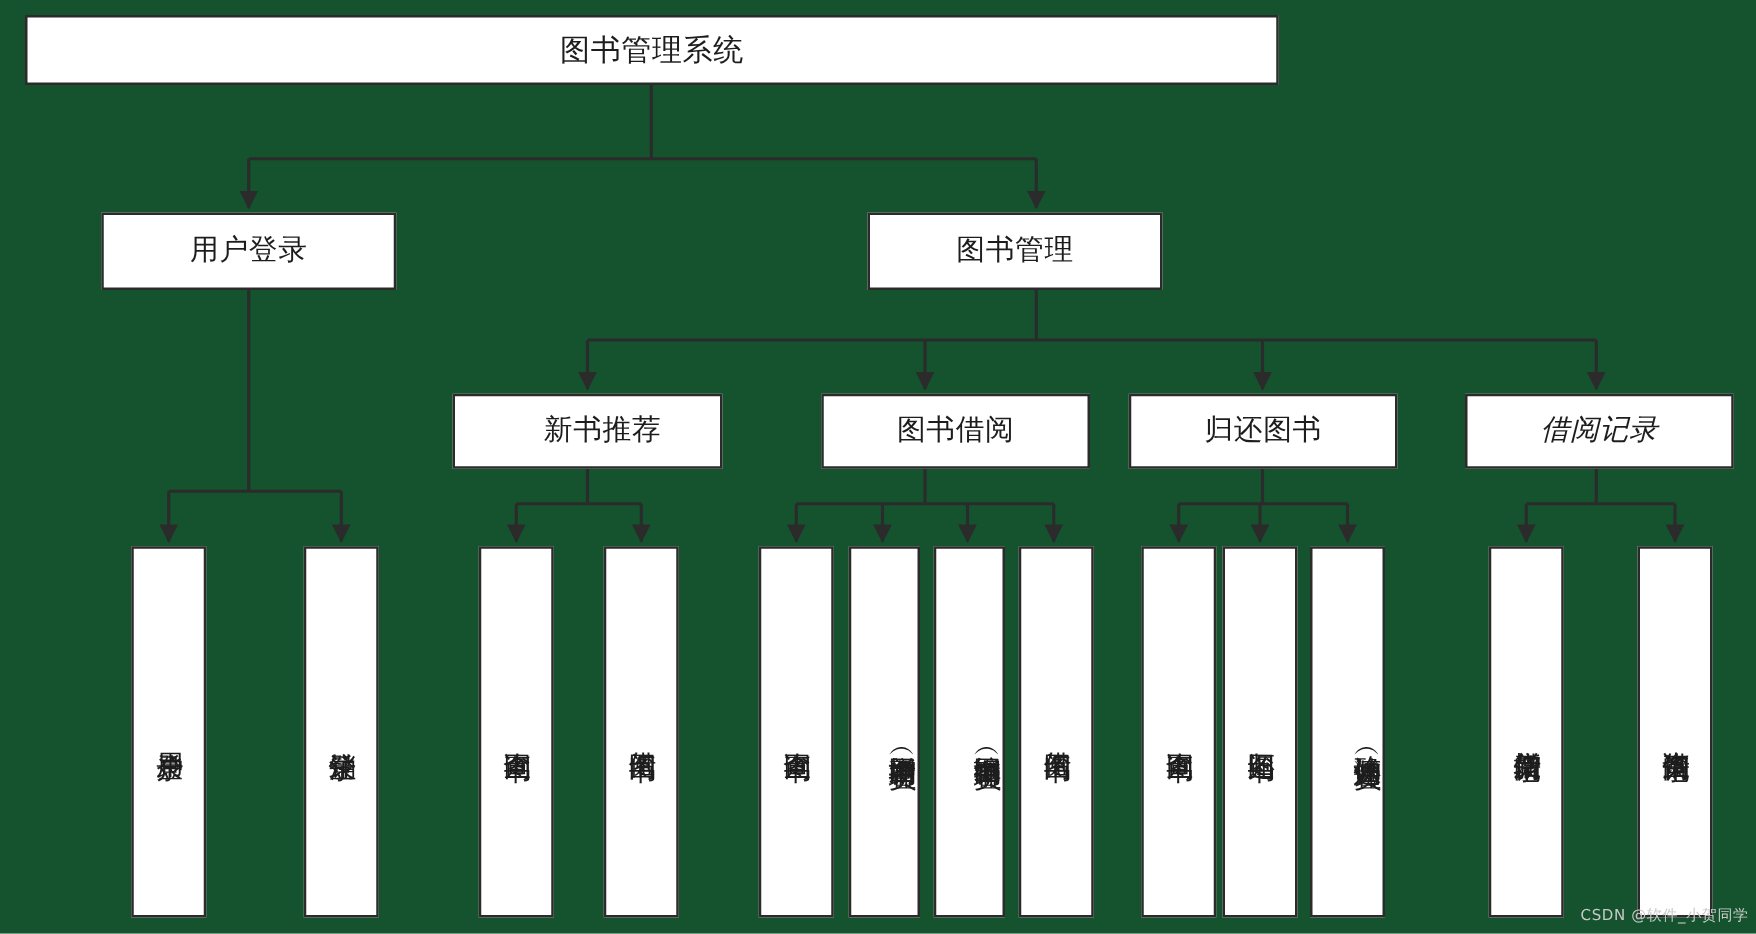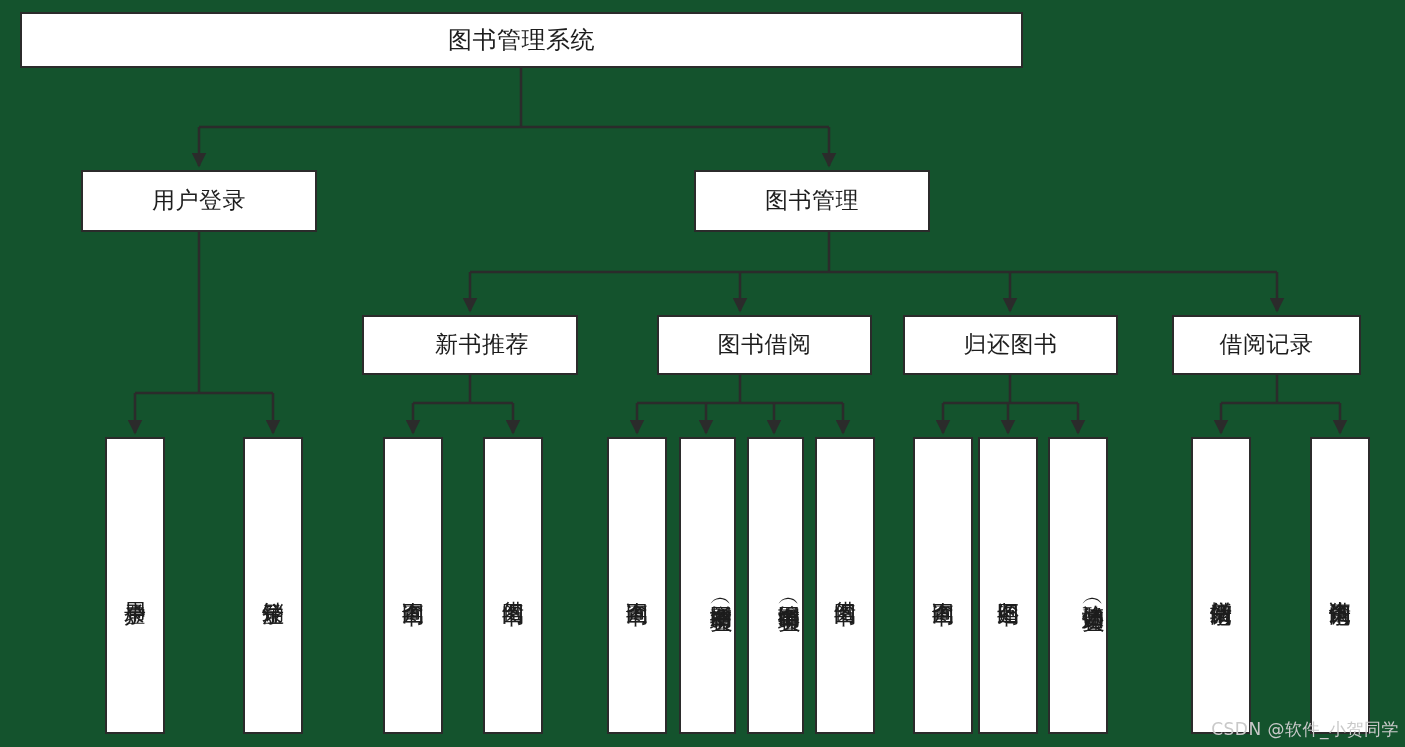--- a/index.html
+++ b/index.html
@@ -57,21 +57,21 @@
     text-align: start;
   }
   .node-v.centered {
     align-items: center;
     padding-top: 0;
   }
   .watermark {
     position: absolute;
     right: 6px;
     bottom: 6px;
-    font-size: 17px;
+    font-size: 12px;
     color: #c9c9c9;
     letter-spacing: 0.5px;
     z-index: 5;
     white-space: nowrap;
     font-family: "DejaVu Sans", "Liberation Sans", sans-serif;
   }
 </style>
 </head>
 <body>
 
@@ -132,21 +132,21 @@
   <div class="node node-h" style="left:81px; top:170px; width:236px; height:62px;">用户登录</div>
 
   <div class="node node-h" style="left:694px; top:170px; width:236px; height:62px;">图书管理</div>
 
   <div class="node node-h" style="left:362px; top:315px; width:216px; height:60px;padding-left:24px;">新书推荐</div>
 
   <div class="node node-h" style="left:633px; top:315px; width:215px; height:60px;margin-left:24px;">图书借阅</div>
 
   <div class="node node-h" style="left:903px; top:315px; width:215px; height:60px;">归还图书</div>
 
-  <div class="node node-h" style="left:1172px; top:315px; width:189px; height:60px;">借阅记录</div>
+  <div class="node node-h" style="left:1172px; top:315px; width:215px; height:60px;font-style:italic;">借阅记录</div>
 
   <div class="node node-v centered" style="left:105px; top:437px; width:60px; height:297px;">用户登录</div>
 
   <div class="node node-v centered" style="left:243px; top:437px; width:60px; height:297px;">注销登录</div>
 
   <div class="node node-v centered" style="left:383px; top:437px; width:60px; height:297px;">查询图书</div>
 
   <div class="node node-v centered" style="left:483px; top:437px; width:60px; height:297px;">借阅图书</div>
 
   <div class="node node-v centered" style="left:607px; top:437px; width:60px; height:297px;">查询图书</div>

